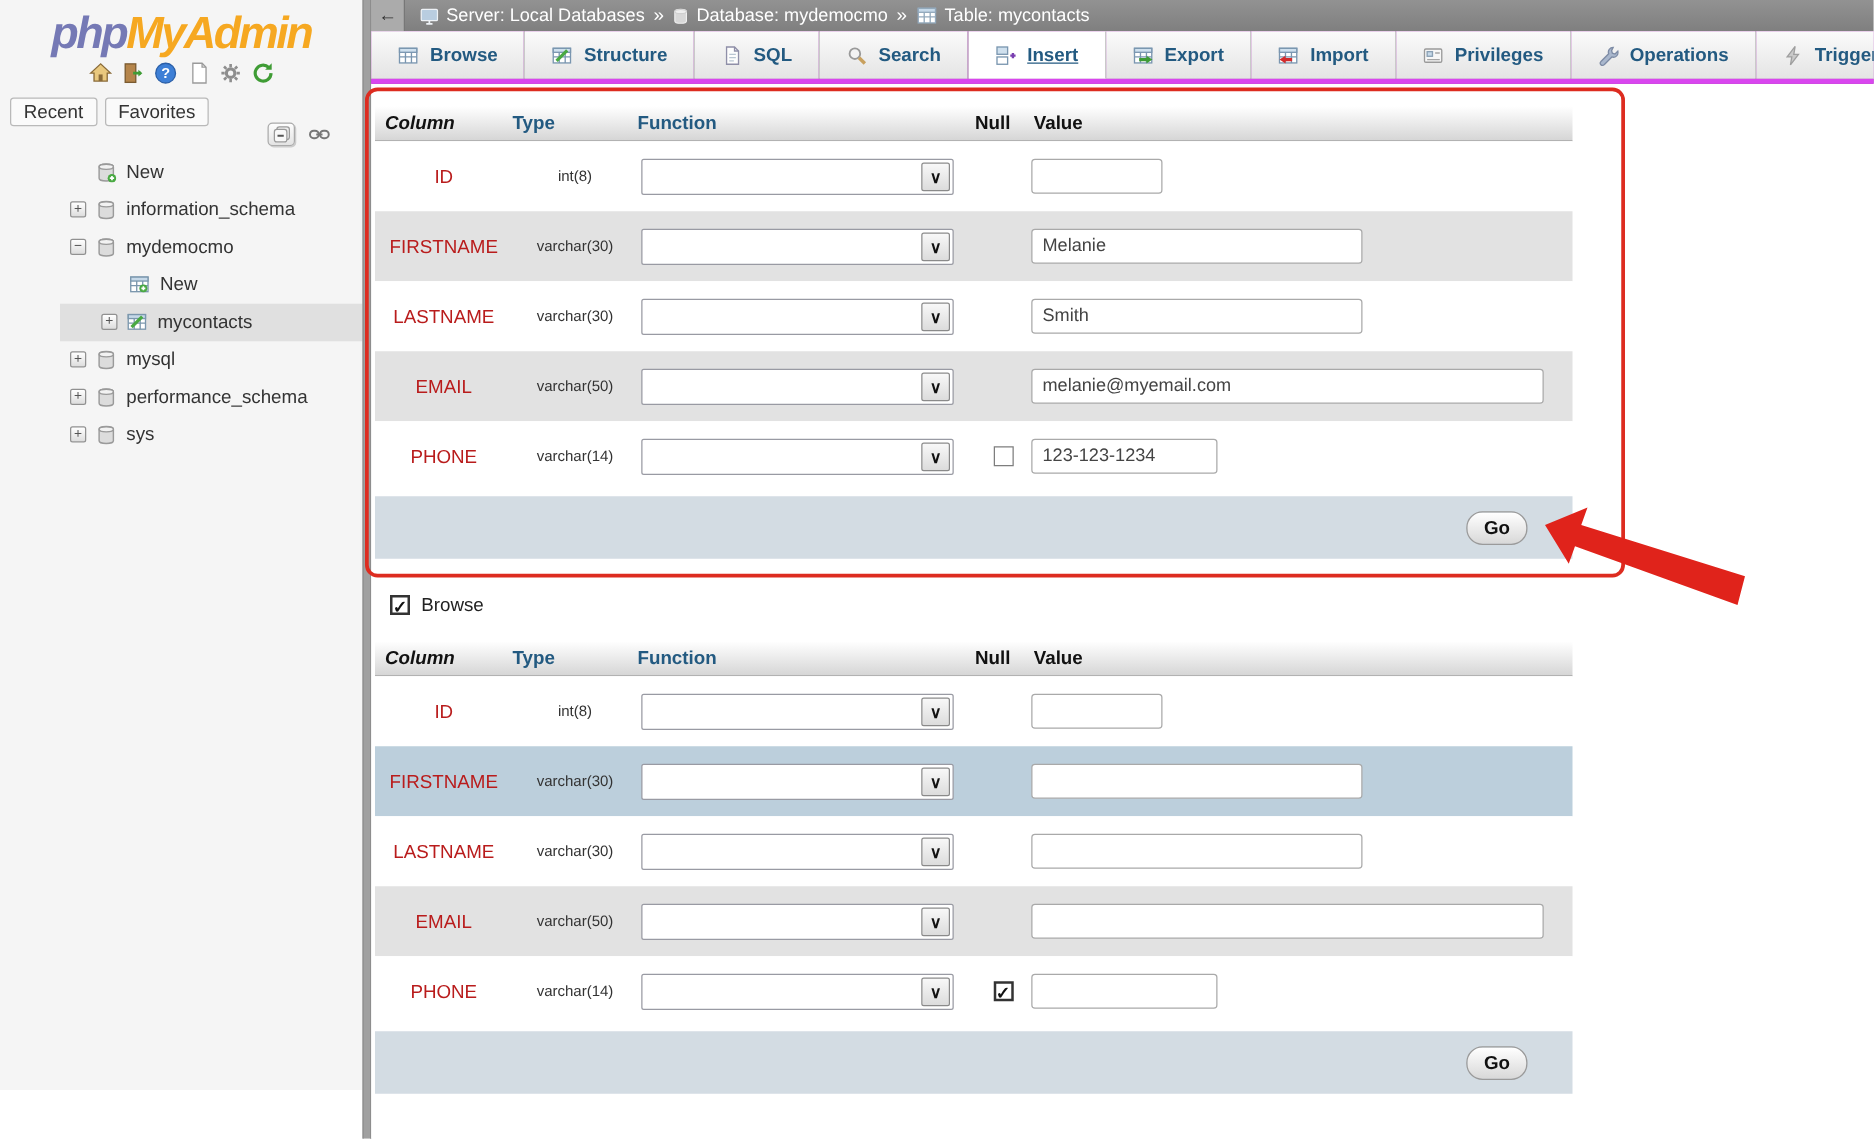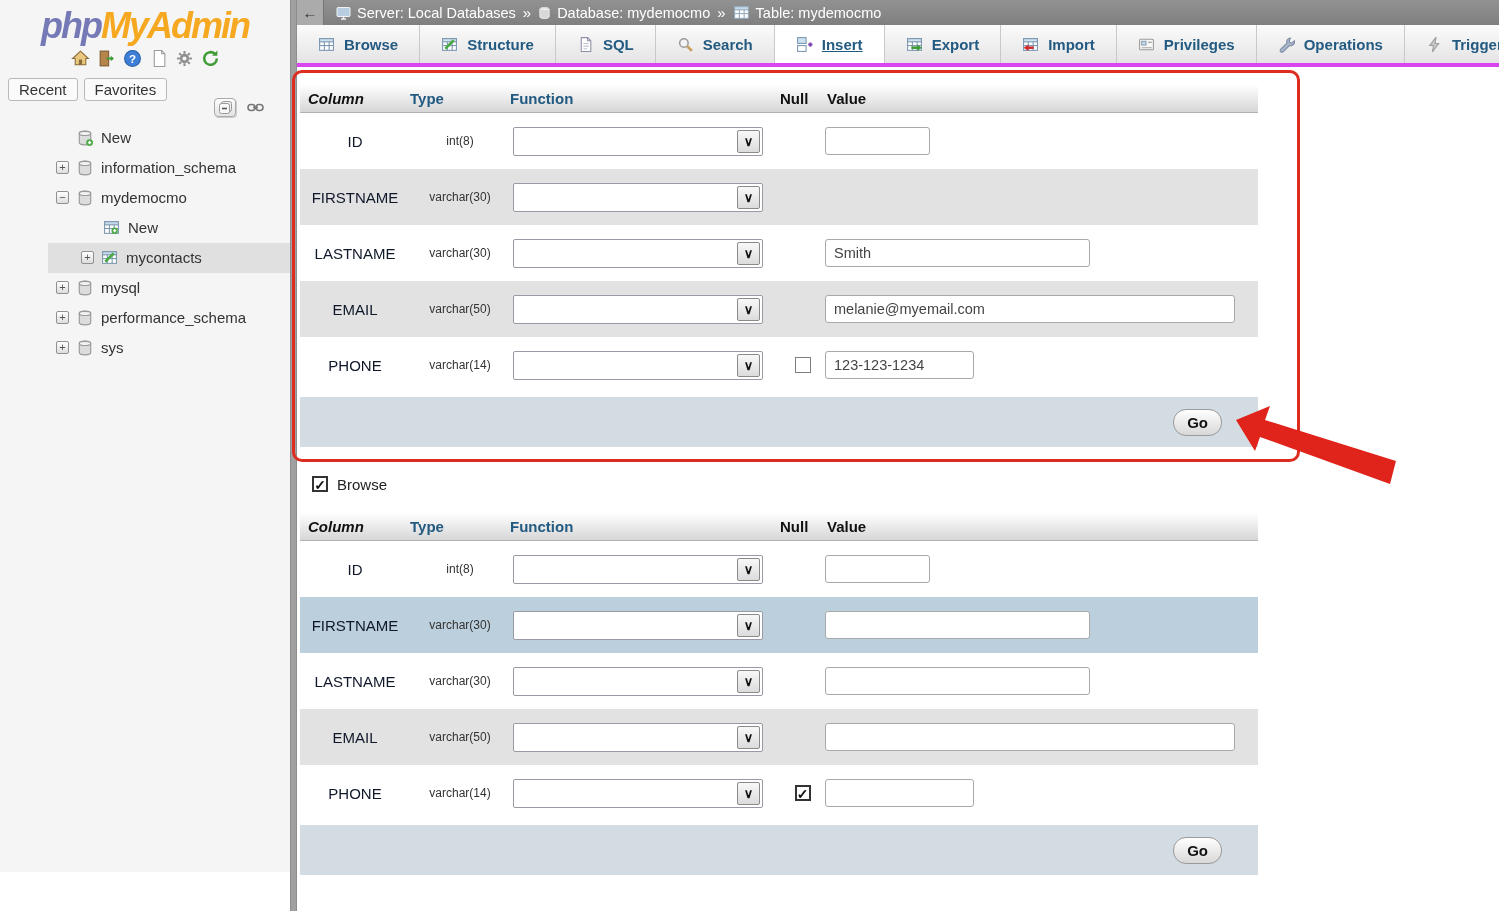--- a/index.html
+++ b/index.html
@@ -50,21 +50,21 @@
   .t-h.c0 { width:110px; padding-left:8px;font-style:italic; }
   .t-h.c1 { width:100px; }
   .t-h.c2 { width:270px; }
   .t-h.c3 { width:45px; }
   .t-h.c4 { flex:1; padding-left:2px; }
   .t-h.link { color:#235a81; cursor:pointer; }
 
   .t-row { display:flex; align-items:center; height:56px; background:#fff; }
   .t-row.shade { background:#e2e2e2; }
   .t-row.hl { background:#bccfdc; }
-  .c-col  { width:110px; text-align:center; font-size:15px; color:#0f172a; }
+  .c-col  { width:110px; text-align:center; font-size:15px; color:#b91c1c; }
   .c-type { width:100px; text-align:center; font-size:12px; color:#333; }
   .c-func { width:270px; }
   .select { width:250px; height:29px; margin-left:3px; background:#fff; border:1px solid #999aa3; border-radius:2px; display:flex; align-items:center; justify-content:flex-end; cursor:pointer; }
   .sel-btn { width:23px; height:23px; margin-right:2px; border:1px solid #8a8a8a; border-radius:2px; background:linear-gradient(#f8f8f8,#dcdcdc); display:flex; align-items:center; justify-content:center; font-size:13px; font-weight:bold; color:#111; }
   .sel-btn::after { content:"∨"; }
   .c-null { width:45px; display:flex; justify-content:center; }
   .cb { width:16px; height:16px; border:1px solid #7e7e7e; background:#fff; font-size:14px; line-height:14px; text-align:center; color:#111; cursor:pointer; }
   .cb.checked { border:2px solid #333; font-weight:bold; }
   .cb.checked::after { content:"✓"; }
   .c-val { flex:1; }
@@ -271,21 +271,21 @@
         <span class="crumb">
           <span style="display: inline-flex;">
             <svg width="17" height="17" viewBox="0 0 16 16">
               <rect x="1.5" y="2.5" width="13" height="11" fill="#fff" stroke="#93a9bc"></rect>
               <rect x="1.5" y="2.5" width="13" height="3" fill="#c6d9e9" stroke="#93a9bc"></rect>
               <line x1="1.5" y1="9" x2="14.5" y2="9" stroke="#93a9bc"></line>
               <line x1="6" y1="5.5" x2="6" y2="13.5" stroke="#93a9bc"></line>
               <line x1="10.5" y1="5.5" x2="10.5" y2="13.5" stroke="#93a9bc"></line>
             </svg>
           </span>
-          <span>Table: mydemocmo</span>
+          <span>Table: mycontacts</span>
         </span>
       </span>
   </div>
 
   <div class="tabbar" id="tabbar">
       <div class="tab">
         <span class="tab-ic">
           <svg width="17" height="17" viewBox="0 0 16 16">
             <rect x="1.5" y="2.5" width="13" height="11" fill="#fff" stroke="#7a96b0"></rect>
             <rect x="1.5" y="2.5" width="13" height="3" fill="#cfe0ee" stroke="#7a96b0"></rect>
@@ -416,20 +416,21 @@
         </div>
         <div class="t-row shade">
           <div class="c-col">FIRSTNAME</div>
           <div class="c-type">varchar(30)</div>
           <div class="c-func">
             <div class="select">
               <span class="sel-btn"></span>
             </div>
           </div>
           <div class="c-null"></div>
+          <div class="c-val"><input class="vin sz-m" type="text" value="Melanie" style=""></div>
         </div>
         <div class="t-row">
           <div class="c-col">LASTNAME</div>
           <div class="c-type">varchar(30)</div>
           <div class="c-func">
             <div class="select">
               <span class="sel-btn"></span>
             </div>
           </div>
           <div class="c-null"></div>

